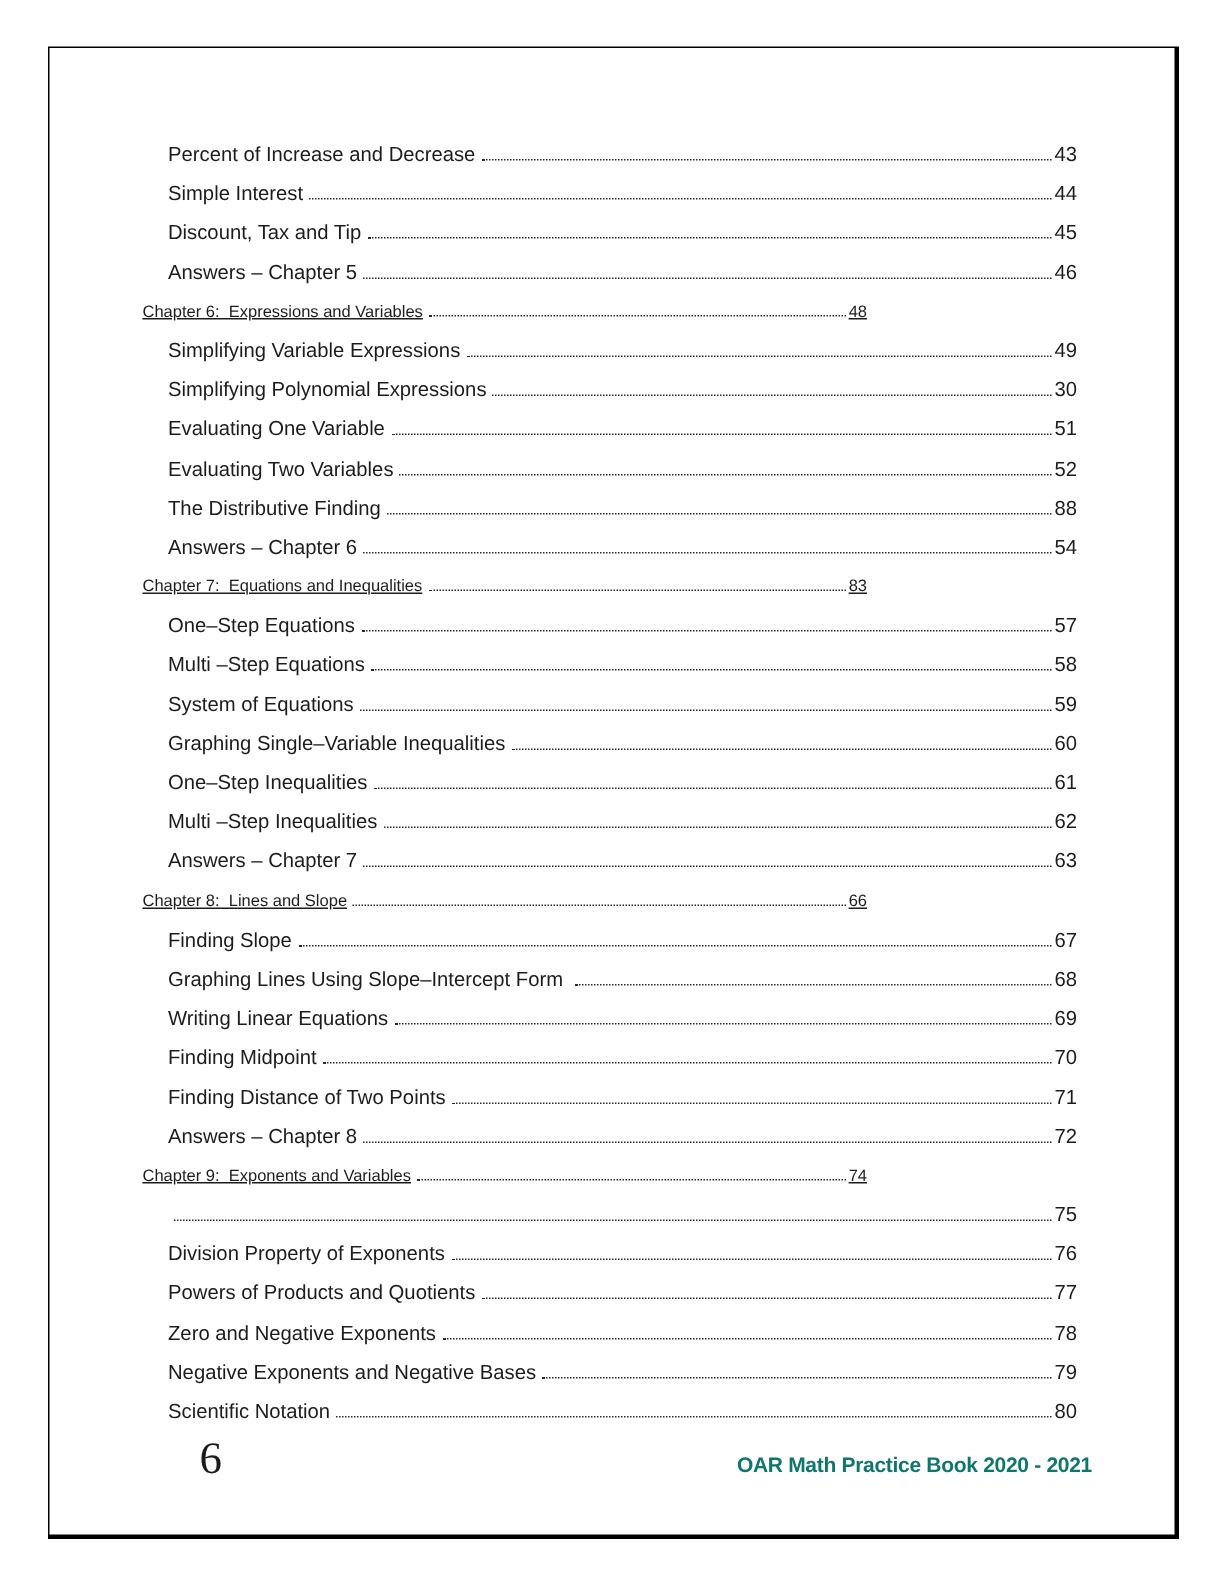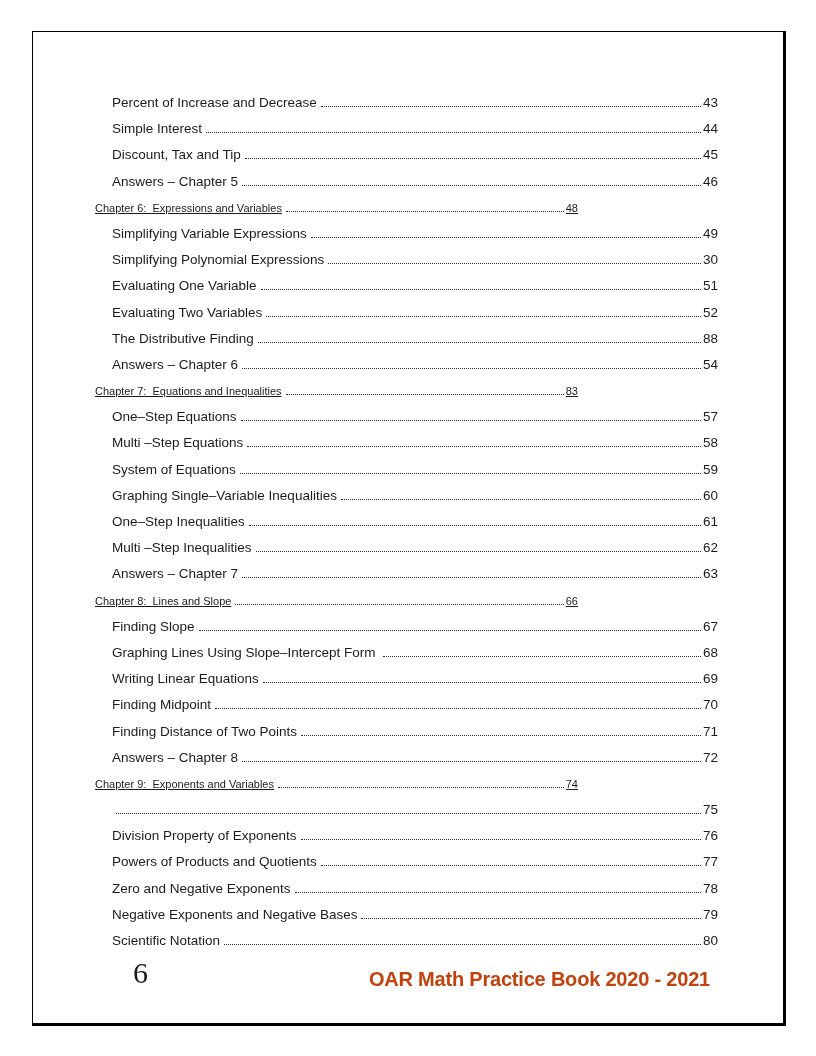--- a/index.html
+++ b/index.html
@@ -66,26 +66,26 @@
     position: absolute;
     left: 133px;
     top: 956px;
     font-family: "Liberation Serif", "DejaVu Serif", serif;
     font-size: 30px;
     font-weight: 400;
     color: #1c1c1c;
   }
   .footer-title {
     position: absolute;
-    right: 106px;
+    right: 88px;
     top: 968px;
-    font-size: 20px;
+    font-size: 14px;
     font-weight: 700;
     letter-spacing: -0.2px;
-    color: #c2410c;
+    color: #0f766e;
   }
 </style>
 </head>
 <body>
 
 <div class="page-border"></div>
 
 <div class="toc" id="toc">
     <div class="row sub">
       <span class="label">Percent of Increase and Decrease</span>

